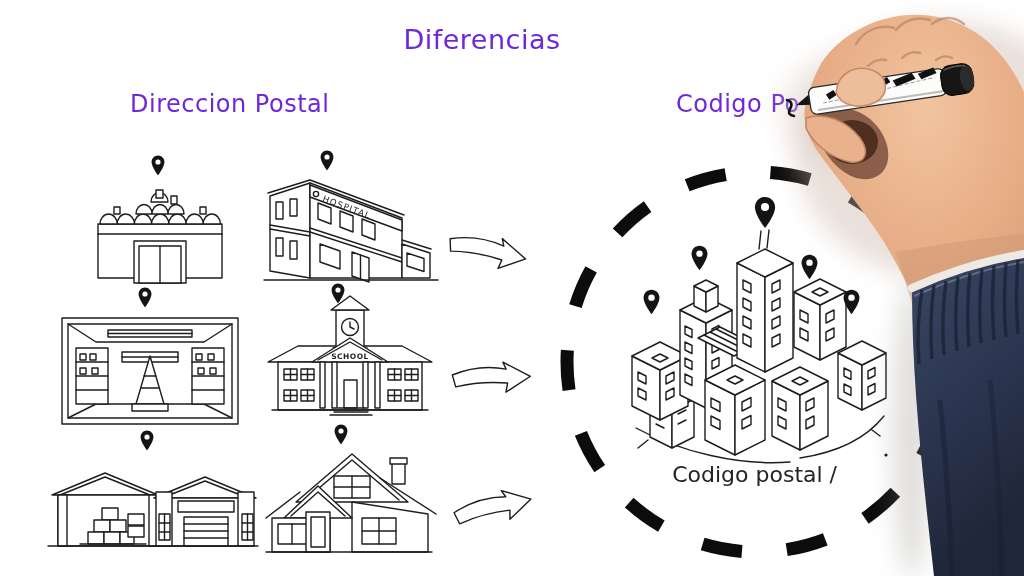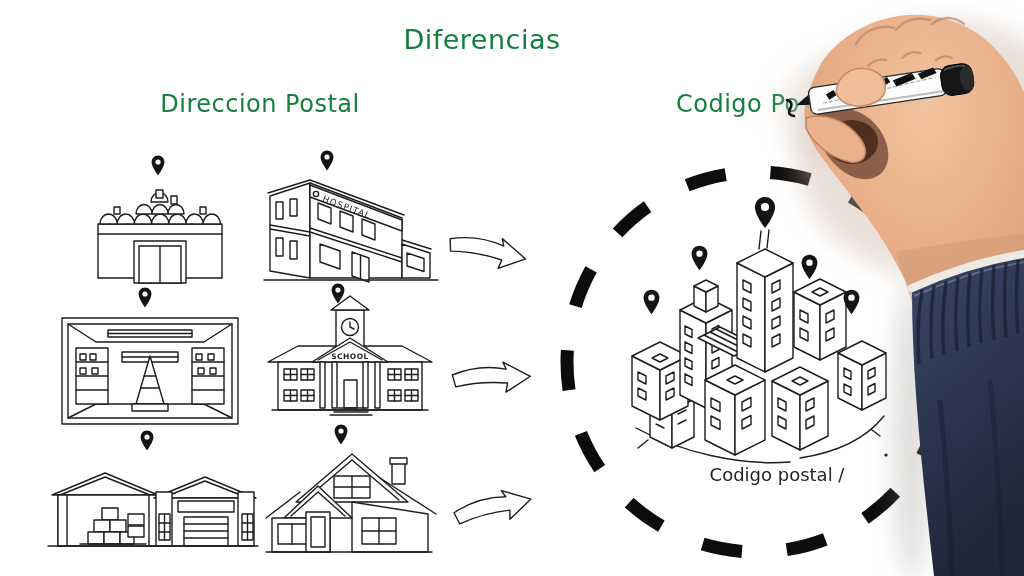--- a/index.html
+++ b/index.html
@@ -1,25 +1,25 @@
 <!DOCTYPE html>
 <html><head>
 <meta charset="utf-8">
 <style>
   html,body{margin:0;padding:0;background:#888;}
   .stage{
     position:relative;width:1024px;height:576px;background:#ffffff;overflow:hidden;
     font-family:"DejaVu Sans", sans-serif;color:#1c1c1c;
   }
-  .txt{position:absolute;white-space:pre;color:#15803d;}
+  .txt{position:absolute;white-space:pre;color:#6d28d9;}
   .title{top:24px;left:362px;width:240px;text-align:center;font-size:27px;letter-spacing:.5px;}
-  .heading-left{top:90px;left:130px;width:260px;text-align:center;font-size:24px;letter-spacing:.5px;}
+  .heading-left{top:90px;left:130px;width:260px;font-size:24px;letter-spacing:.5px;}
   .heading-right{top:90px;left:676px;font-size:24px;letter-spacing:.5px;}
-  .circle-caption{position:absolute;top:460px;left:667px;width:220px;text-align:center;
-    font-size:18px;line-height:30px;color:#242424;}
+  .circle-caption{position:absolute;top:460px;left:617px;width:220px;text-align:right;
+    font-size:22px;line-height:30px;color:#242424;}
   svg.overlay{position:absolute;top:0;left:0;}
   .shape{fill:#ffffff;stroke:#1d1d1d;stroke-width:1.4;stroke-linejoin:round;stroke-linecap:round;}
   .ln{fill:none;stroke:#1d1d1d;stroke-width:1.4;stroke-linejoin:round;stroke-linecap:round;}
   .blk{fill:#121212;stroke:none;}
   .skin-line{fill:none;stroke:#b97f62;stroke-width:2.4;opacity:.65;stroke-linecap:round;}
   svg text{font-family:"DejaVu Sans", sans-serif;fill:#1f1f1f;}
 </style>
 </head>
 <body>
 

